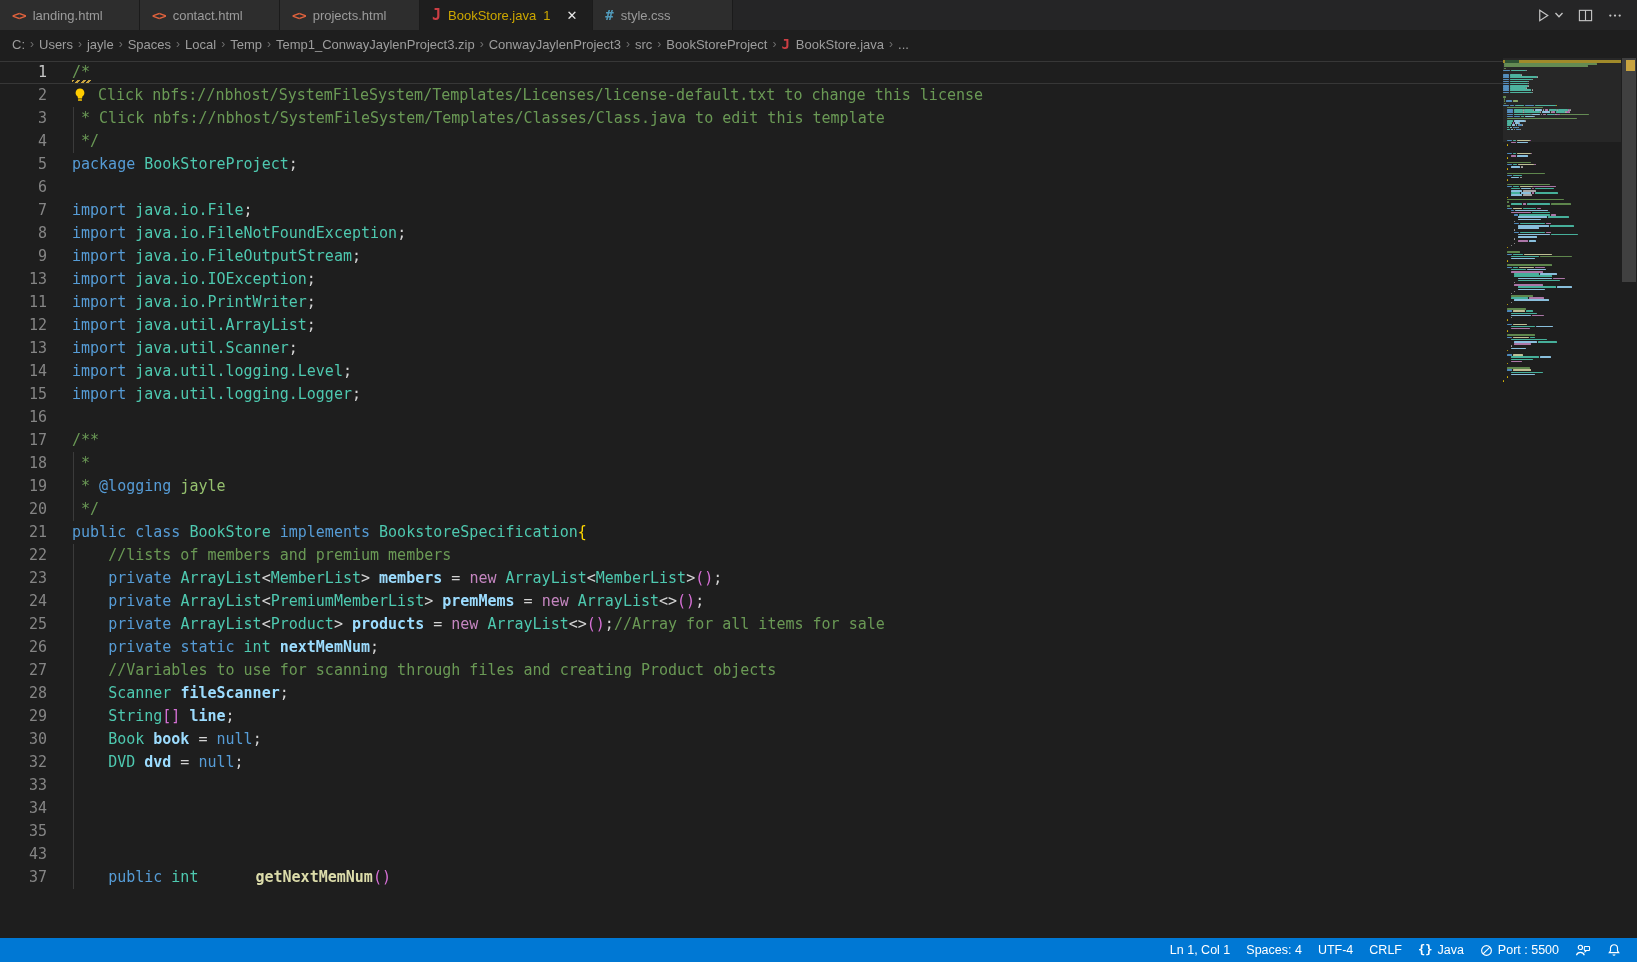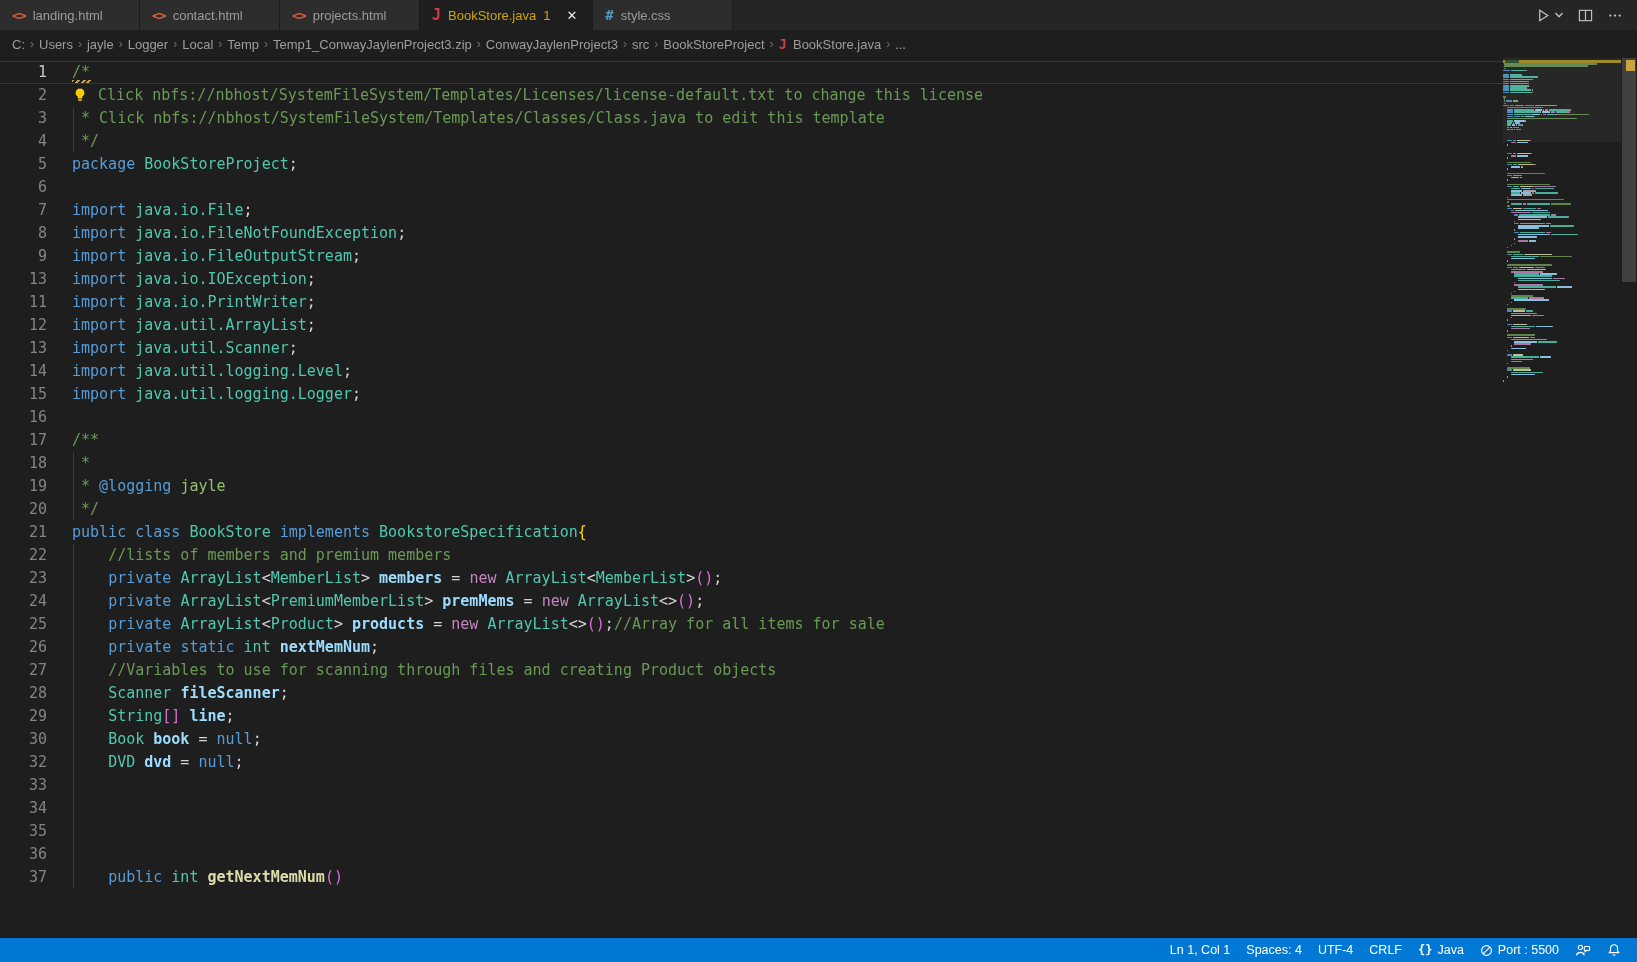--- a/index.html
+++ b/index.html
@@ -46,21 +46,21 @@
     flex:0 0 47px; text-align:right; color:#858585; font-size:15px;
   }
   .code-line.cur .ln { color:#c6c6c6; }
   .code-line .lc { margin-left:25px; position:relative; }
   .code-line.cur { border-top:1px solid #373737; border-bottom:1px solid #373737; }
   .code-line.guide::after {
     content:''; position:absolute; left:73px; top:0; bottom:0; width:1px; background:#3b3b3b;
   }
   .tk-kw  { color:#569CD6; } .tk-ctl { color:#C586C0; }
   .tk-ty  { color:#4EC9B0; } .tk-var { color:#9CDCFE; font-weight:bold; }
-  .tk-fn  { color:#DCDCAA; font-weight:bold; } .tk-cmt { color:#6A9955; }
+  .tk-fn  { color:#DCDCAA; font-weight:bold;margin-left:48px; } .tk-cmt { color:#6A9955; }
   .tk-def { color:#D4D4D4; } .tk-b1 { color:#FFD700; } .tk-b2 { color:#D670D6; }
   .tk-dt  { color:#569CD6; } .tk-dn { color:#95C06E; }
   .squig {
     position:absolute; left:72px; bottom:0; width:19px; height:3px;
     background:repeating-linear-gradient(135deg,#c8a340 0 2px,transparent 2px 4px);
   }
   .bulb { display:inline-block; width:16px; height:16px; vertical-align:-3px; margin-right:1px; cursor:pointer; }
   
   .minimap { flex:0 0 118px; position:relative; padding-top:3px; overflow:hidden; }
   .mm-row { position:relative; height:2.2px; }
@@ -144,21 +144,21 @@
       <span class="crumb-sep">›</span>
       <span class="crumb">
         <span>Users</span>
       </span>
       <span class="crumb-sep">›</span>
       <span class="crumb">
         <span>jayle</span>
       </span>
       <span class="crumb-sep">›</span>
       <span class="crumb">
-        <span>Logger</span>
+        <span>Spaces</span>
       </span>
       <span class="crumb-sep">›</span>
       <span class="crumb">
         <span>Local</span>
       </span>
       <span class="crumb-sep">›</span>
       <span class="crumb">
         <span>Temp</span>
       </span>
       <span class="crumb-sep">›</span>
@@ -220,21 +220,21 @@
         <div class="code-line guide"><span class="ln">25</span><span class="lc"><span class="tk-def">    </span><span class="tk-kw">private </span><span class="tk-ty">ArrayList</span><span class="tk-def">&lt;</span><span class="tk-ty">Product</span><span class="tk-def">&gt; </span><span class="tk-var">products</span><span class="tk-def"> = </span><span class="tk-ctl">new </span><span class="tk-ty">ArrayList</span><span class="tk-def">&lt;&gt;</span><span class="tk-b2">()</span><span class="tk-def">;</span><span class="tk-cmt">//Array for all items for sale</span></span></div>
         <div class="code-line guide"><span class="ln">26</span><span class="lc"><span class="tk-def">    </span><span class="tk-kw">private </span><span class="tk-kw">static </span><span class="tk-ty">int </span><span class="tk-var">nextMemNum</span><span class="tk-def">;</span></span></div>
         <div class="code-line guide"><span class="ln">27</span><span class="lc"><span class="tk-def">    </span><span class="tk-cmt">//Variables to use for scanning through files and creating Product objects</span></span></div>
         <div class="code-line guide"><span class="ln">28</span><span class="lc"><span class="tk-def">    </span><span class="tk-ty">Scanner </span><span class="tk-var">fileScanner</span><span class="tk-def">;</span></span></div>
         <div class="code-line guide"><span class="ln">29</span><span class="lc"><span class="tk-def">    </span><span class="tk-ty">String</span><span class="tk-b2">[]</span><span class="tk-def"> </span><span class="tk-var">line</span><span class="tk-def">;</span></span></div>
         <div class="code-line guide"><span class="ln">30</span><span class="lc"><span class="tk-def">    </span><span class="tk-ty">Book </span><span class="tk-var">book</span><span class="tk-def"> = </span><span class="tk-kw">null</span><span class="tk-def">;</span></span></div>
         <div class="code-line guide"><span class="ln">32</span><span class="lc"><span class="tk-def">    </span><span class="tk-ty">DVD </span><span class="tk-var">dvd</span><span class="tk-def"> = </span><span class="tk-kw">null</span><span class="tk-def">;</span></span></div>
         <div class="code-line guide"><span class="ln">33</span><span class="lc"></span></div>
         <div class="code-line guide"><span class="ln">34</span><span class="lc"></span></div>
         <div class="code-line guide"><span class="ln">35</span><span class="lc"></span></div>
-        <div class="code-line guide"><span class="ln">36</span><span class="lc"></span></div>
+        <div class="code-line guide"><span class="ln">43</span><span class="lc"></span></div>
         <div class="code-line guide"><span class="ln">37</span><span class="lc"><span class="tk-def">    </span><span class="tk-kw">public </span><span class="tk-ty">int </span><span class="tk-fn">getNextMemNum</span><span class="tk-b2">()</span></span></div>
       </div>
     <div class="minimap">
         <div class="mm-row">
           <div class="mm-seg" style="left: 0px; width: 1.9px; background: rgb(106, 153, 85);"></div>
         </div>
         <div class="mm-row">
           <div class="mm-seg" style="left: 0.95px; width: 93.1px; background: rgb(106, 153, 85);"></div>
         </div>
         <div class="mm-row">

